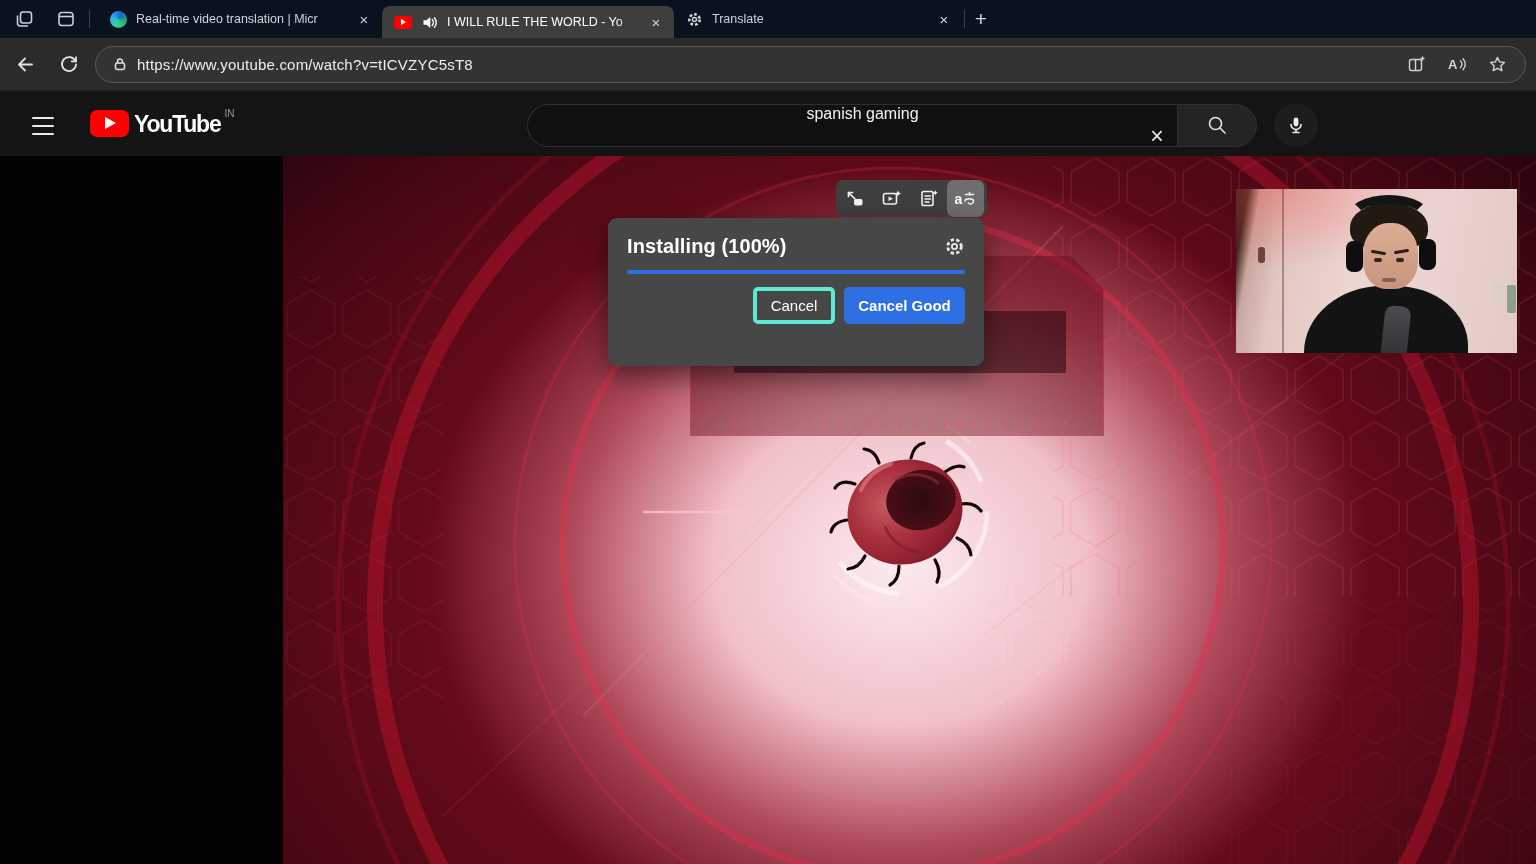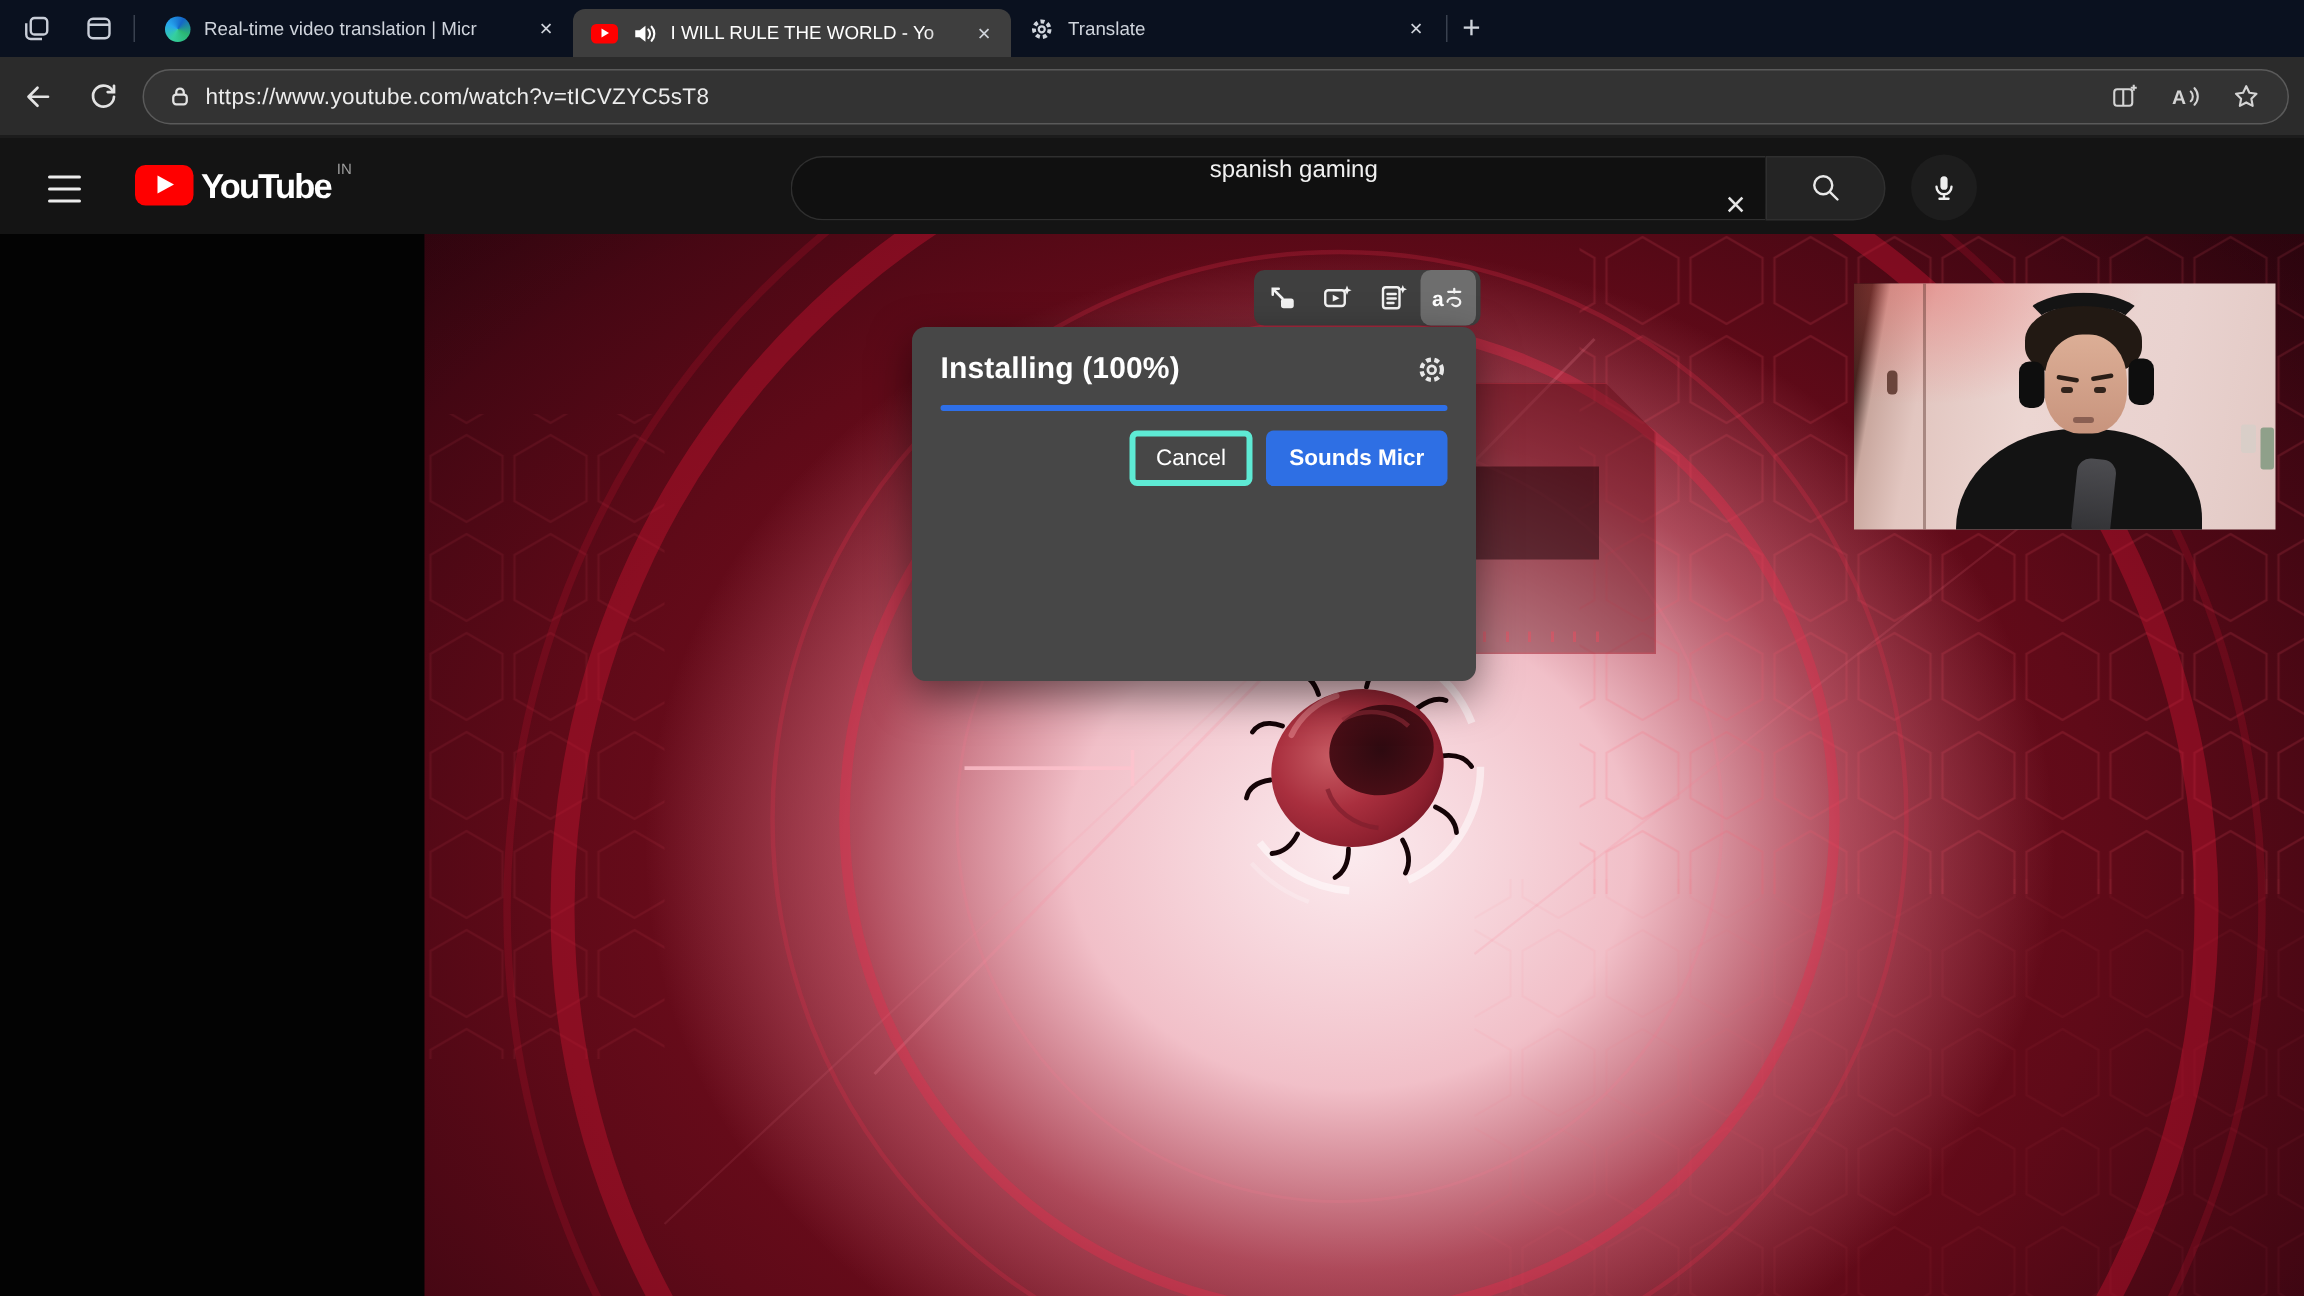--- a/index.html
+++ b/index.html
@@ -100,21 +100,21 @@
   .wswitch { position:absolute; right:13px; top:94px; width:10px; height:19px; background:#d9cec8; border-radius:2px; }
   .wobj { position:absolute; right:1px; top:96px; width:9px; height:28px; background:#8fa08a; border-radius:2px; }
 
   
   .vtoolbar { position:absolute; left:836px; top:180px; width:151px; height:37px; background:#3f3f3f;
               border-radius:7px; display:flex; align-items:center; z-index:50; }
   .vt-slot { width:37px; height:37px; display:flex; align-items:center; justify-content:center; color:#f2f2f2; }
   .vt-slot.active { background:#6e6e6e; border-radius:7px; }
   .vt-a { font-size:14px; font-weight:600; color:#fff; margin-right:1px; }
 
-  .flyout { position:absolute; left:608px; top:218px; width:376px; height:236px; background:#474747;
+  .flyout { position:absolute; left:608px; top:218px; width:376px; height:148px; background:#474747;
             border-radius:9px; box-shadow:0 10px 28px rgba(0,0,0,.5); z-index:51; padding:17px 19px 0 19px; }
   .fly-head { display:flex; align-items:flex-start; }
   .fly-title { font-size:20px; font-weight:700; color:#fff; letter-spacing:.1px; }
   .fly-gear { margin-left:auto; color:#e8e8e8; margin-top:1px; cursor:pointer; }
   .fly-progress { margin-top:12px; height:4px; border-radius:2px; background:#2e6fe8; }
   .fly-body { margin-top:11px; font-size:16.5px; line-height:24.5px; color:#ebebeb; width:345px; }
   .fly-btns { margin-top:13px; display:flex; justify-content:flex-end; gap:9px; }
   .btn-cancel { width:82px; height:37px; background:transparent; border:4px solid #5eead4; border-radius:5px;
                 color:#fff; font-size:15px; font-family:inherit; cursor:pointer; }
   .btn-ok { min-width:121px; height:37px; background:#2e6fe4; border:none; border-radius:5px; color:#fff;
@@ -380,17 +380,17 @@
       <span class="fly-gear">
         <svg width="21" height="21" viewBox="0 0 21 21" fill="none" stroke="currentColor">
           <circle cx="10.5" cy="10.5" r="6.8" stroke-width="2.8" stroke-dasharray="3.3 2.3"></circle>
           <circle cx="10.5" cy="10.5" r="2.6" stroke-width="1.8"></circle>
         </svg>
       </span>
     </div>
     <div class="fly-progress"></div>
     <div class="fly-btns">
       <button class="btn-cancel">Cancel</button>
-      <button class="btn-ok">Sounds Micr</button>
+      <button class="btn-ok">Cancel Good</button>
     </div>
   </div>
 
 </div>
 
 </body></html>

